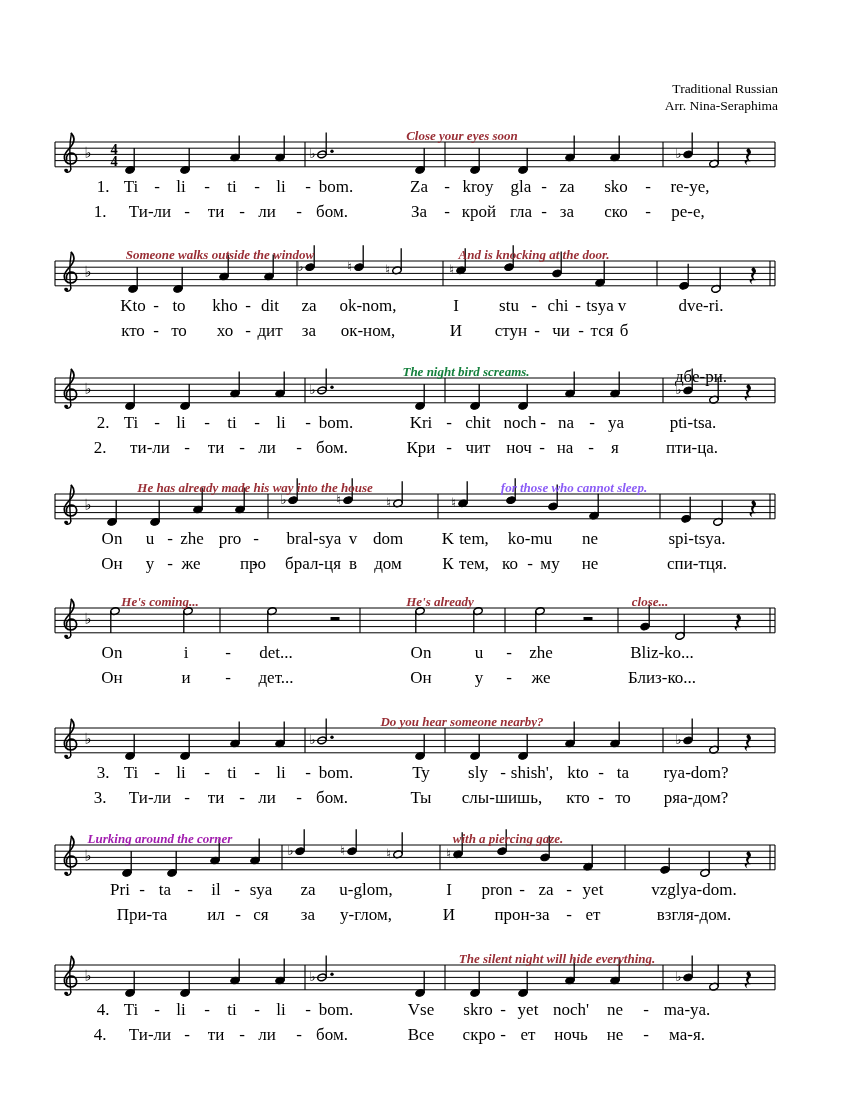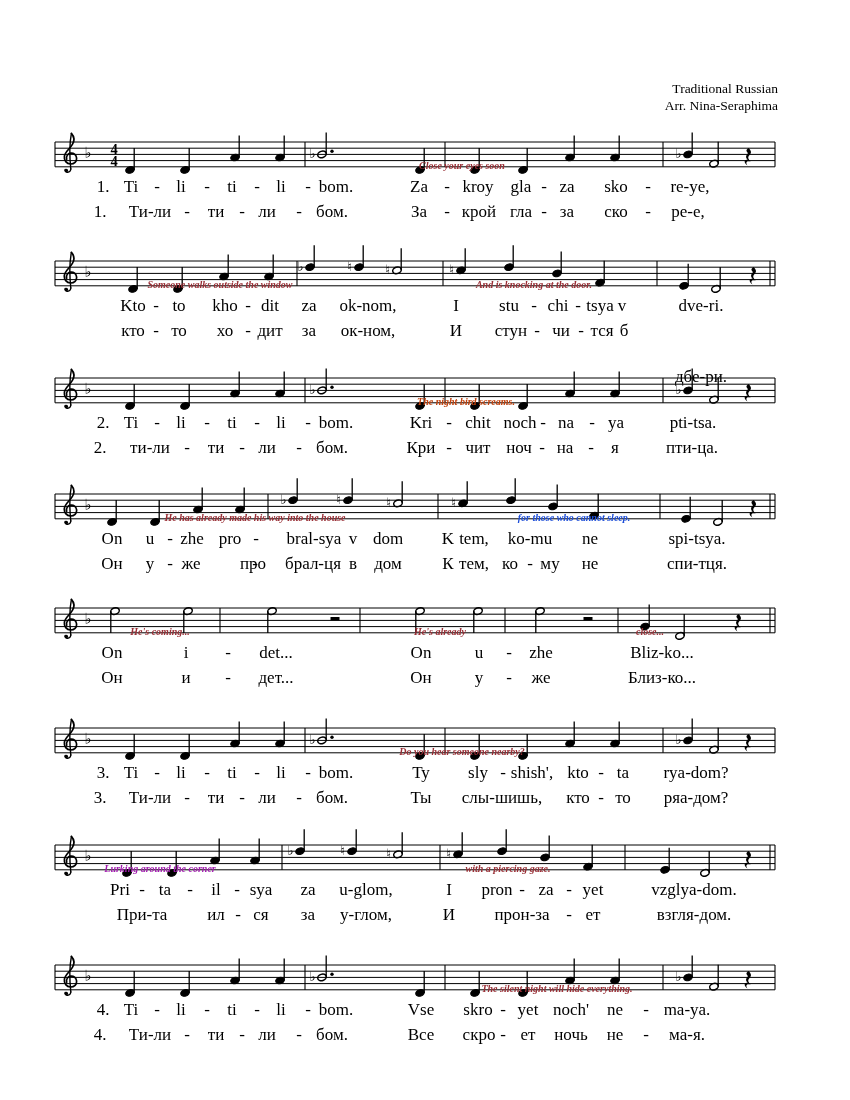--- a/index.html
+++ b/index.html
@@ -11,21 +11,21 @@
   .title{
     position:absolute;top:28px;left:0;width:100%;text-align:center;
     font-size:31px;letter-spacing:.5px;
   }
   .credits{
     position:absolute;top:80px;right:72px;text-align:right;
     font-size:13.5px;line-height:17px;
   }
   .ann{
     position:absolute;transform:translateX(-50%);white-space:nowrap;
-    font-style:italic;font-weight:bold;font-size:10px;margin-top:32px;
+    font-style:italic;font-weight:bold;font-size:13px;
   }
   .lyr{
     position:absolute;transform:translateX(-50%);white-space:nowrap;
     font-size:17px;
   }
   svg{position:absolute;left:0;}
 </style>
 </head>
 <body>
 
@@ -246,21 +246,21 @@
       <line x1="574.2" x2="574.2" y1="39.5" y2="17.5" stroke="#000000" stroke-width="1.3"></line>
       <ellipse cx="615" cy="39.5" rx="4.4" ry="3.2" transform="rotate(-18 615 39.5)" fill="#000000" stroke="#000000" stroke-width="1"></ellipse>
       <line x1="619.2" x2="619.2" y1="39.5" y2="17.5" stroke="#000000" stroke-width="1.3"></line>
       <text x="678.5" y="40.4" text-anchor="middle" font-size="13" font-family="&quot;DejaVu Sans&quot;, sans-serif" fill="#000000">♭</text>
       <ellipse cx="688" cy="36.4" rx="4.4" ry="3.2" transform="rotate(-18 688 36.4)" fill="#000000" stroke="#000000" stroke-width="1"></ellipse>
       <line x1="692.2" x2="692.2" y1="36.4" y2="14.399999999999999" stroke="#000000" stroke-width="1.3"></line>
       <ellipse cx="714" cy="45.7" rx="4.4" ry="3.2" transform="rotate(-18 714 45.7)" fill="none" stroke="#000000" stroke-width="1.5"></ellipse>
       <line x1="718.2" x2="718.2" y1="45.7" y2="23.700000000000003" stroke="#000000" stroke-width="1.3"></line>
       <path transform="translate(748,30)" fill="#000000" stroke="none" d="M 0.6 0 C 3.4 3 3.8 4.6 1.6 7 C -0.4 9.2 -0.2 10.6 2.6 13.6 C -1.2 12.4 -2.8 14.2 -0.6 17.4 C -4.6 15 -4 11 -0.2 12 C -2.6 9.4 -2.4 7.6 0 5.2 C -2.2 2.8 -2 1.6 0.6 0 Z"></path>
     </svg>
-    <span class="ann" style="left: 466px; top: 364px; color: #c2410c;">The night bird screams.</span>
+    <span class="ann" style="left: 466px; top: 364px; color: #15803d;">The night bird screams.</span>
     <span class="lyr" style="left: 103px; top: 413px;">2.</span>
     <span class="lyr" style="left: 131px; top: 413px;">Ti</span>
     <span class="lyr" style="left: 157px; top: 413px;">-</span>
     <span class="lyr" style="left: 181px; top: 413px;">li</span>
     <span class="lyr" style="left: 207px; top: 413px;">-</span>
     <span class="lyr" style="left: 232px; top: 413px;">ti</span>
     <span class="lyr" style="left: 257px; top: 413px;">-</span>
     <span class="lyr" style="left: 281px; top: 413px;">li</span>
     <span class="lyr" style="left: 308px; top: 413px;">-</span>
     <span class="lyr" style="left: 336px; top: 413px;">bom.</span>
@@ -335,21 +335,21 @@
       <line x1="557.2" x2="557.2" y1="36.4" y2="14.399999999999999" stroke="#000000" stroke-width="1.3"></line>
       <ellipse cx="594" cy="45.7" rx="4.4" ry="3.2" transform="rotate(-18 594 45.7)" fill="#000000" stroke="#000000" stroke-width="1"></ellipse>
       <line x1="598.2" x2="598.2" y1="45.7" y2="23.700000000000003" stroke="#000000" stroke-width="1.3"></line>
       <ellipse cx="686" cy="48.8" rx="4.4" ry="3.2" transform="rotate(-18 686 48.8)" fill="#000000" stroke="#000000" stroke-width="1"></ellipse>
       <line x1="690.2" x2="690.2" y1="48.8" y2="26.799999999999997" stroke="#000000" stroke-width="1.3"></line>
       <ellipse cx="718" cy="51.900000000000006" rx="4.4" ry="3.2" transform="rotate(-18 718 51.900000000000006)" fill="none" stroke="#000000" stroke-width="1.5"></ellipse>
       <line x1="722.2" x2="722.2" y1="51.900000000000006" y2="29.900000000000006" stroke="#000000" stroke-width="1.3"></line>
       <path transform="translate(753,30)" fill="#000000" stroke="none" d="M 0.6 0 C 3.4 3 3.8 4.6 1.6 7 C -0.4 9.2 -0.2 10.6 2.6 13.6 C -1.2 12.4 -2.8 14.2 -0.6 17.4 C -4.6 15 -4 11 -0.2 12 C -2.6 9.4 -2.4 7.6 0 5.2 C -2.2 2.8 -2 1.6 0.6 0 Z"></path>
     </svg>
     <span class="ann" style="left: 255px; top: 480px; color: rgb(153, 46, 53);">He has already made his way into the house</span>
-    <span class="ann" style="left: 574px; top: 480px; color: #1d4ed8;">for those who cannot sleep.</span>
+    <span class="ann" style="left: 574px; top: 480px; color: #8b5cf6;">for those who cannot sleep.</span>
     <span class="lyr" style="left: 112px; top: 529px;">On</span>
     <span class="lyr" style="left: 150px; top: 529px;">u</span>
     <span class="lyr" style="left: 170px; top: 529px;">-</span>
     <span class="lyr" style="left: 192px; top: 529px;">zhe</span>
     <span class="lyr" style="left: 230px; top: 529px;">pro</span>
     <span class="lyr" style="left: 256px; top: 529px;">-</span>
     <span class="lyr" style="left: 314px; top: 529px;">bral-sya</span>
     <span class="lyr" style="left: 353px; top: 529px;">v</span>
     <span class="lyr" style="left: 388px; top: 529px;">dom</span>
     <span class="lyr" style="left: 448px; top: 529px;">K</span>

